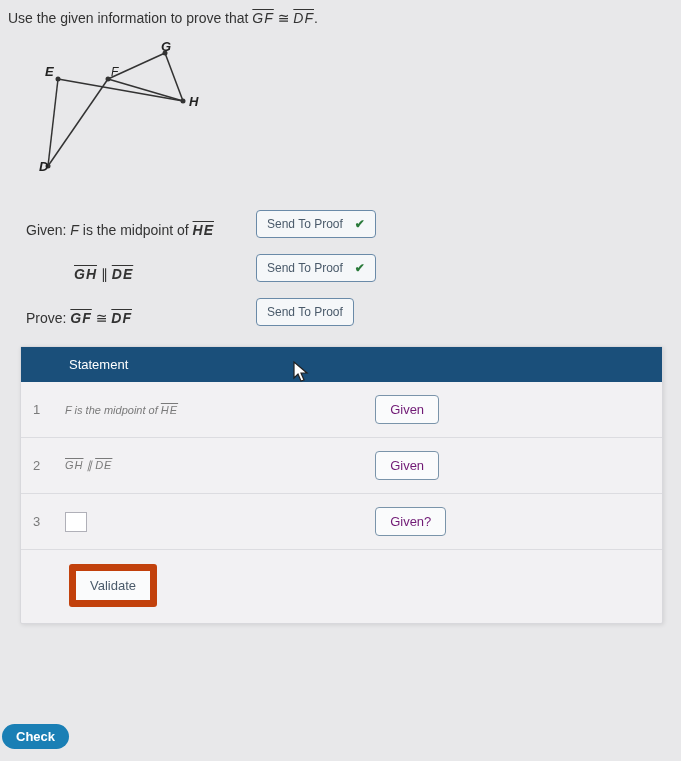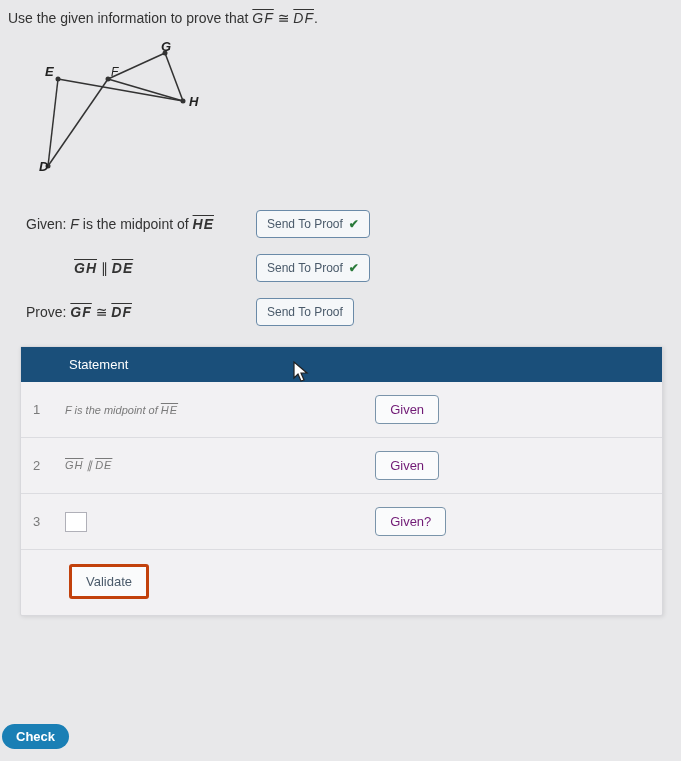--- a/index.html
+++ b/index.html
@@ -26,39 +26,39 @@
     }
     .ital { font-style: italic; }
     .diagram {
       margin: 15px 0 35px 25px;
     }
     .givens {
       margin: 15px 0 0 18px;
     }
     .given-row {
       display: flex;
-      align-items: center;
+      align-items: flex-end;
       margin-bottom: 16px;
     }
     .given-text {
       width: 230px;
       font-size: 14px;
     }
     .given-text .overbar { font-weight: bold; }
     .given-row.indent .given-text { padding-left: 48px; }
     .send-btn {
       border: 1px solid #6a8aa8;
       border-radius: 4px;
       background: #f5f7f9;
       padding: 6px 10px;
       font-size: 12px;
       color: #4a5a6a;
       display: inline-flex;
       align-items: center;
-      gap: 6px;
+      gap: 12px;
       cursor: pointer;
       position: relative;
     }
     .check { color: #2a7a3a; font-weight: bold; }
     .cursor-arrow {
       position: absolute;
       left: 292px;
       top: 360px;
       font-size: 18px;
       color: #222;
@@ -124,21 +124,21 @@
       width: 22px;
       height: 20px;
       border: 1px solid #b0b0b8;
       background: #fff;
       vertical-align: middle;
     }
     .validate-row {
       padding: 14px 14px 16px 48px;
     }
     .validate-btn {
-      border: 3px solid #c2410c;
+      border: 7px solid #c2410c;
       border-radius: 3px;
       background: #fafbfc;
       padding: 7px 14px;
       font-size: 13px;
       color: #4a5a6a;
       cursor: pointer;
     }
     .check-btn {
       position: absolute;
       left: 2px;

